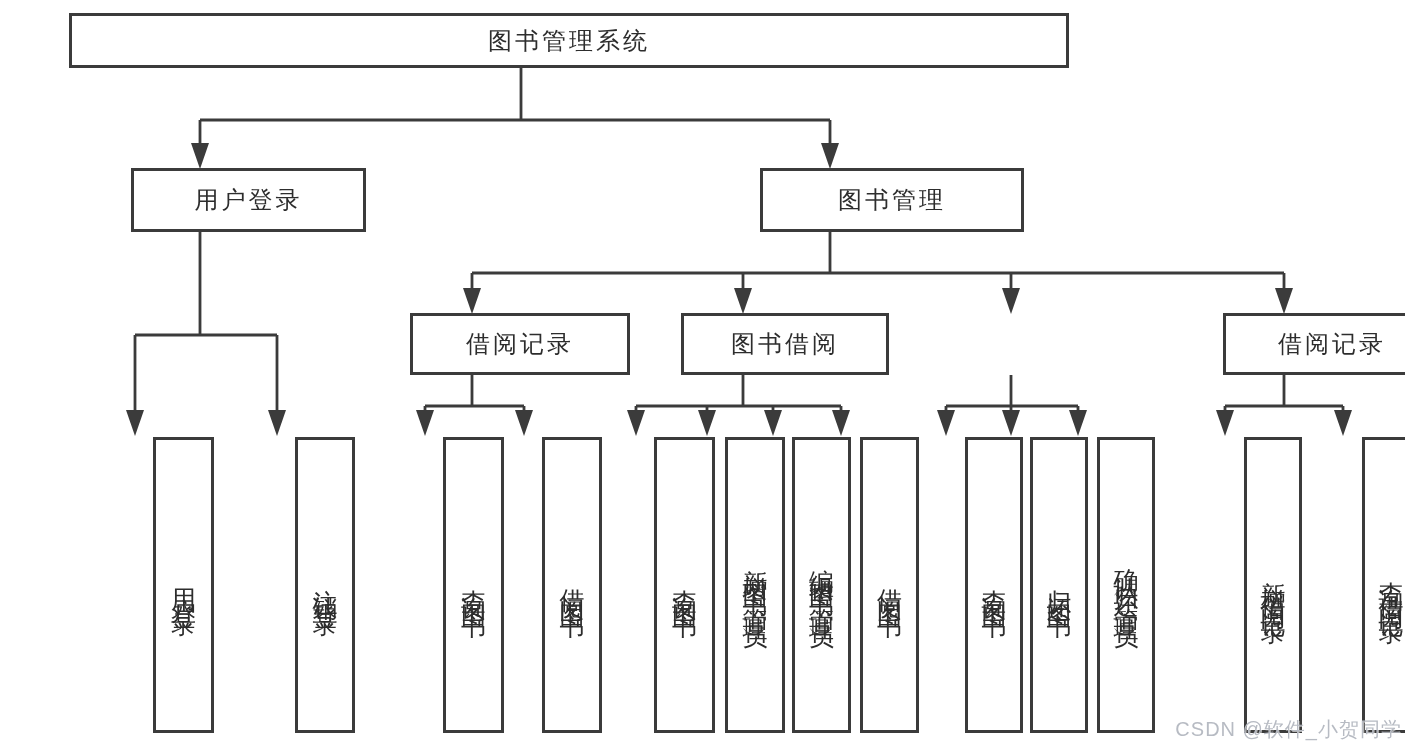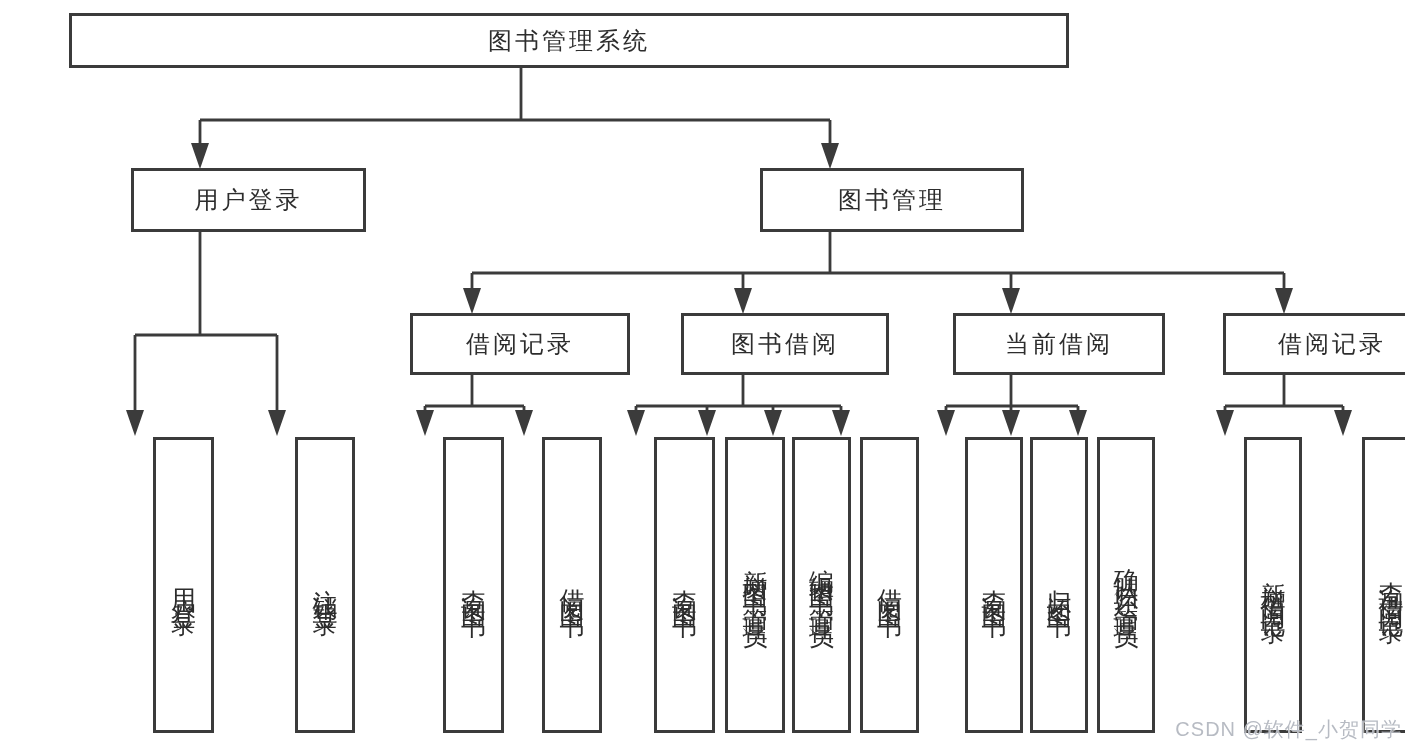--- a/index.html
+++ b/index.html
@@ -78,21 +78,20 @@
     <path class="wire" marker-end="url(#arrow)" d="M1343 406 V430"></path>
   </svg>
 
   <div class="box h title" style="left:21px;top:13px;width:1000px;height:55px">图书管理系统</div>
 
   <div class="box h" style="left:83px;top:168px;width:235px;height:64px">用户登录</div>
   <div class="box h" style="left:712px;top:168px;width:264px;height:64px">图书管理</div>
 
   <div class="box h" style="left:362px;top:313px;width:220px;height:62px">借阅记录</div>
   <div class="box h" style="left:633px;top:313px;width:208px;height:62px">图书借阅</div>
-  <div class="box h" style="left:905px;top:313px;width:212px;height:62px">当前借阅</div>
   <div class="box h" style="left:1175px;top:313px;width:218px;height:62px">借阅记录</div>
 
   <div class="box v" style="left:105px;top:437px;width:61px;height:296px">用户登录</div>
   <div class="box v" style="left:247px;top:437px;width:60px;height:296px">注销登录</div>
 
   <div class="box v" style="left:395px;top:437px;width:61px;height:296px">查询图书</div>
   <div class="box v" style="left:494px;top:437px;width:60px;height:296px">借阅图书</div>
 
   <div class="box v" style="left:606px;top:437px;width:61px;height:296px">查询图书</div>
   <div class="box v" style="left:677px;top:437px;width:60px;height:296px">新增图书（管理员）</div>

